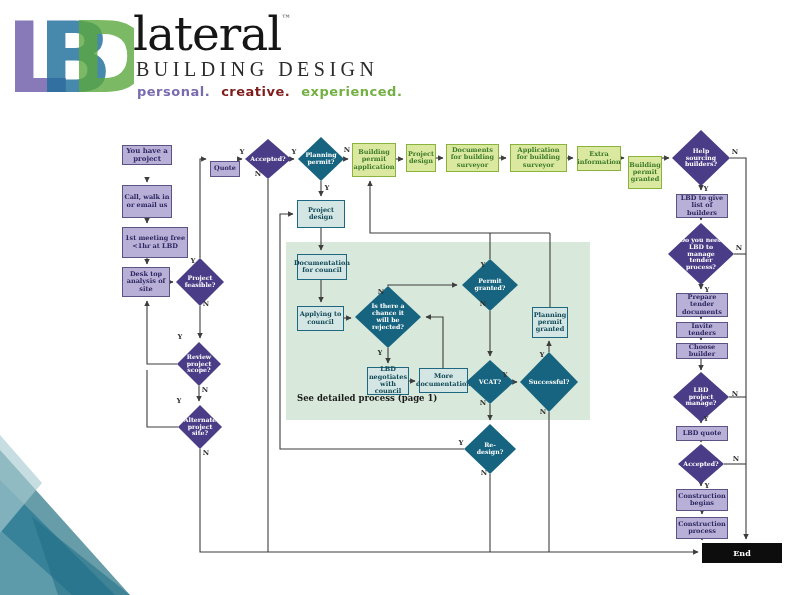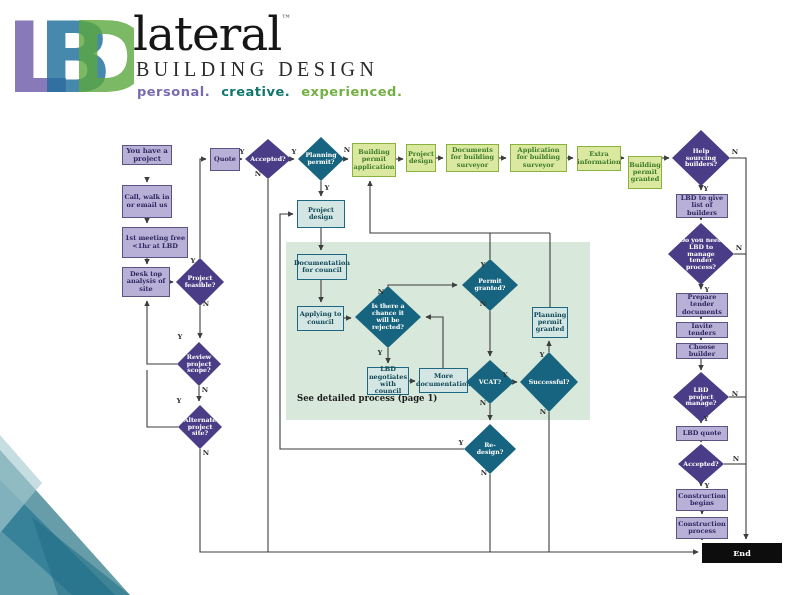--- a/index.html
+++ b/index.html
@@ -40,21 +40,21 @@
   <div class="logo">
     <svg class="mark" width="122" height="100" viewBox="0 0 122 100">
       <text x="-6" y="88" font-family="DejaVu Sans, sans-serif" font-weight="700" font-size="98" fill="#7e6fb3" opacity="0.92">L</text>
       <text x="26" y="88" font-family="DejaVu Sans, sans-serif" font-weight="700" font-size="98" fill="#1f6e9c" opacity="0.82">B</text>
       <text x="58" y="88" font-family="DejaVu Sans, sans-serif" font-weight="700" font-size="98" fill="#5ca83e" opacity="0.80">D</text>
     </svg>
     <div class="brand-name"><span>lateral</span><span class="brand-tm">™</span></div>
     <div class="brand-sub">BUILDING DESIGN</div>
     <div class="tagline">
       <span style="color:#7a6bb0">personal.</span>
-      <span style="color:#0f766e">creative.</span>
+      <span style="color:#7f1d1d">creative.</span>
       <span style="color:#72b043">experienced.</span>
     </div>
   </div>
 
   <svg class="corner" width="130" height="160" viewBox="0 0 130 160">
     <polygon points="0,15 130,160 0,160" fill="#55929f" opacity="0.9"></polygon>
     <polygon points="0,45 115,160 0,160" fill="#2f7e95" opacity="0.85"></polygon>
     <polygon points="0,0 42,48 0,98" fill="#a8cbd1" opacity="0.65"></polygon>
     <polygon points="0,95 72,160 0,160" fill="#7fb0ba" opacity="0.55"></polygon>
     <polygon points="32,82 130,160 58,160" fill="#1f6e86" opacity="0.55"></polygon>
@@ -127,21 +127,21 @@
   </svg>
 
   <div class="box purple" style="left:122px;top:145px;width:50px;height:20px;font-size:7px">You have a project</div>
   <div class="box purple" style="left:122px;top:185px;width:50px;height:33px">Call, walk in or email us</div>
   <div class="box purple" style="left:122px;top:227px;width:66px;height:31px">1st meeting free &lt;1hr at LBD</div>
   <div class="box purple" style="left:122px;top:267px;width:48px;height:30px">Desk top analysis of site</div>
   <div class="diamond purple" style="left:176px;top:258px;width:48px;height:48px">Project feasible?</div>
   <div class="diamond purple" style="left:177px;top:342px;width:44px;height:44px">Review project scope?</div>
   <div class="diamond purple" style="left:178px;top:405px;width:44px;height:44px">Alternate project site?</div>
 
-  <div class="box purple" style="left:210px;top:148px;width:30px;height:23px">Quote</div>
+  <div class="box purple" style="left:210px;top:161px;width:30px;height:16px">Quote</div>
   <div class="diamond purple" style="left:245px;top:139px;width:46px;height:40px">Accepted?</div>
   <div class="diamond teal" style="left:298px;top:137px;width:46px;height:44px">Planning permit?</div>
   <div class="box green" style="left:352px;top:143px;width:44px;height:34px">Building permit application</div>
   <div class="box green" style="left:406px;top:144px;width:30px;height:28px">Project design</div>
   <div class="box green" style="left:446px;top:144px;width:53px;height:28px">Documents for building surveyor</div>
   <div class="box green" style="left:510px;top:144px;width:57px;height:28px">Application for building surveyor</div>
   <div class="box green" style="left:577px;top:146px;width:44px;height:25px">Extra information</div>
   <div class="box green" style="left:628px;top:156px;width:34px;height:33px">Building permit granted</div>
   <div class="diamond purple" style="left:672px;top:130px;width:58px;height:56px">Help sourcing builders?</div>
 

